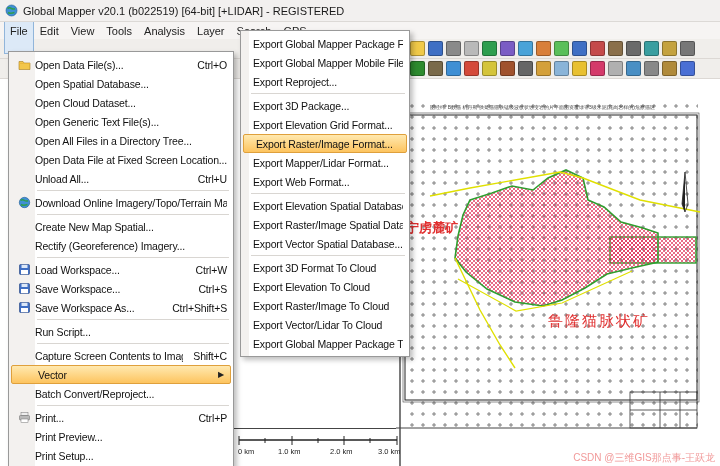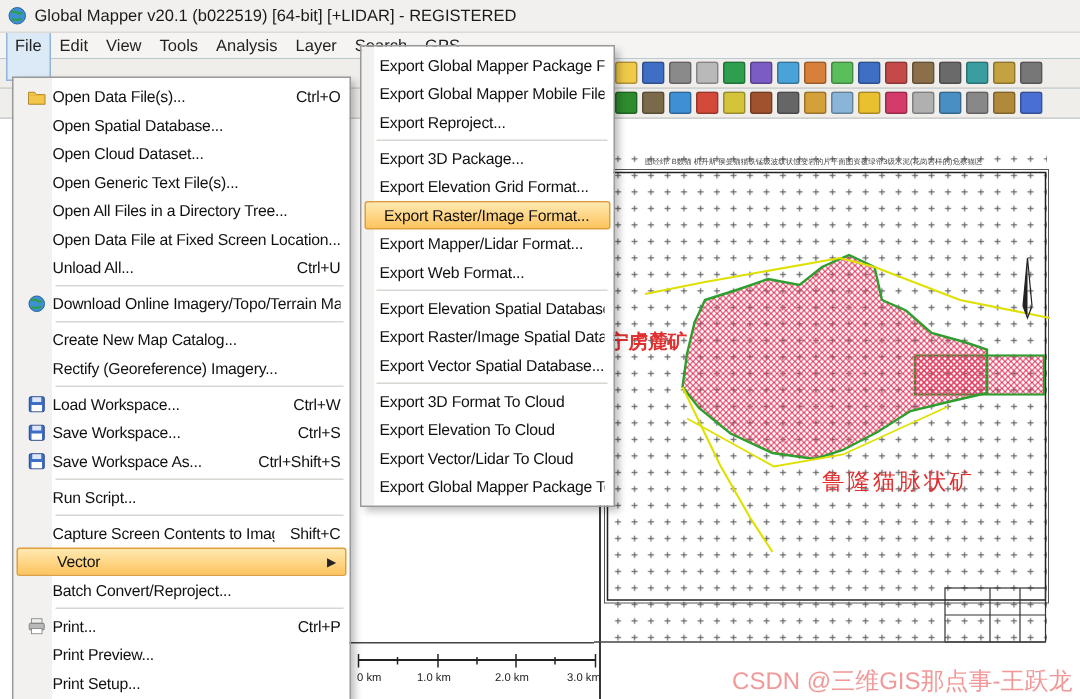--- a/index.html
+++ b/index.html
@@ -1,18 +1,18 @@
 <!DOCTYPE html>
 <html><head>
 <meta charset="utf-8">
 <style>
   *{margin:0;padding:0;box-sizing:border-box}
   html,body{width:720px;height:466px;overflow:hidden;background:#fff;
     font-family:"Liberation Sans",sans-serif}
-  .app{position:relative;width:720px;height:466px;background:#0c4a6e;overflow:hidden}
+  .app{position:relative;width:720px;height:466px;background:#86efac;overflow:hidden}
 
   
   .titlebar{position:absolute;top:0;left:0;right:0;height:22px;background:#f2f0ef;
     border-bottom:1px solid #dcd9d6;display:flex;align-items:center;gap:5px;
     padding-left:5px;z-index:4}
   .titlebar .title{font-size:11px;color:#1a1a1a;white-space:nowrap}
 
   
   .menubar{position:absolute;top:22px;left:0;right:0;height:17px;background:#f6f4f3;
     display:flex;align-items:center;padding-left:4px;z-index:3}
@@ -29,21 +29,21 @@
     flex:0 0 auto}
 
   
   .map-area{position:absolute;left:0;top:79px;right:0;bottom:0;background:#fff;z-index:0}
   .map-svg{position:absolute;left:396px;top:0;width:324px;height:387px}
   .sheet-line{position:absolute;left:232px;top:349px;width:164px;height:1px;background:#444}
   .scalebar{position:absolute;left:238px;top:355px;width:162px;height:26px}
   .scalebar svg{position:absolute;left:0;top:0}
   .scalebar span{position:absolute;top:13px;font-size:7.5px;color:#222;white-space:nowrap}
   .sb0{left:0}.sb1{left:40px}.sb2{left:92px}.sb3{left:140px}
-  .watermark{position:absolute;right:5px;bottom:1px;font-size:16px;color:#f19999;z-index:2;
+  .watermark{position:absolute;right:5px;bottom:1px;font-size:10px;color:#f19999;z-index:2;
     white-space:nowrap}
 
   
   .menu{position:absolute;border:1px solid #999;box-shadow:3px 3px 5px rgba(0,0,0,.25);
     padding:3px 0;z-index:10;background:linear-gradient(to right,#f3f1ef 0,#f3f1ef 26px,#fff 26px)}
   #file-menu{left:8px;top:51px;width:226px}
   #export-menu{left:240px;top:30px;width:170px;z-index:11;
     background:linear-gradient(to right,#f3f1ef 0,#f3f1ef 8px,#fff 8px)}
   .menu-item{display:flex;align-items:center;height:19px;font-size:10.5px;
     letter-spacing:-0.15px;color:#111;padding-right:6px;white-space:nowrap;cursor:default}
@@ -252,21 +252,21 @@
         <span class="mi-icon">
           <svg width="13" height="13">
             <use href="#icon-globe"></use>
           </svg>
         </span>
         <span class="mi-label">Download Online Imagery/Topo/Terrain Maps...</span>
       </div>
       <div class="sep"></div>
       <div class="menu-item">
         <span class="mi-icon"></span>
-        <span class="mi-label">Create New Map Catalog...</span>
+        <span class="mi-label">Create New Map Spatial...</span>
       </div>
       <div class="menu-item">
         <span class="mi-icon"></span>
         <span class="mi-label">Rectify (Georeference) Imagery...</span>
       </div>
       <div class="sep"></div>
       <div class="menu-item">
         <span class="mi-icon">
           <svg width="13" height="13">
             <use href="#icon-disk"></use>
@@ -369,20 +369,23 @@
         <span class="mi-label">Export Vector Spatial Database...</span>
       </div>
       <div class="sep"></div>
       <div class="menu-item">
         <span class="mi-label">Export 3D Format To Cloud</span>
       </div>
       <div class="menu-item">
         <span class="mi-label">Export Elevation To Cloud</span>
       </div>
       <div class="menu-item">
+        <span class="mi-label">Export Raster/Image To Cloud</span>
+      </div>
+      <div class="menu-item">
         <span class="mi-label">Export Vector/Lidar To Cloud</span>
       </div>
       <div class="menu-item">
         <span class="mi-label">Export Global Mapper Package To Cloud</span>
       </div>
     </div>
 
 </div>
 
 </body></html>

